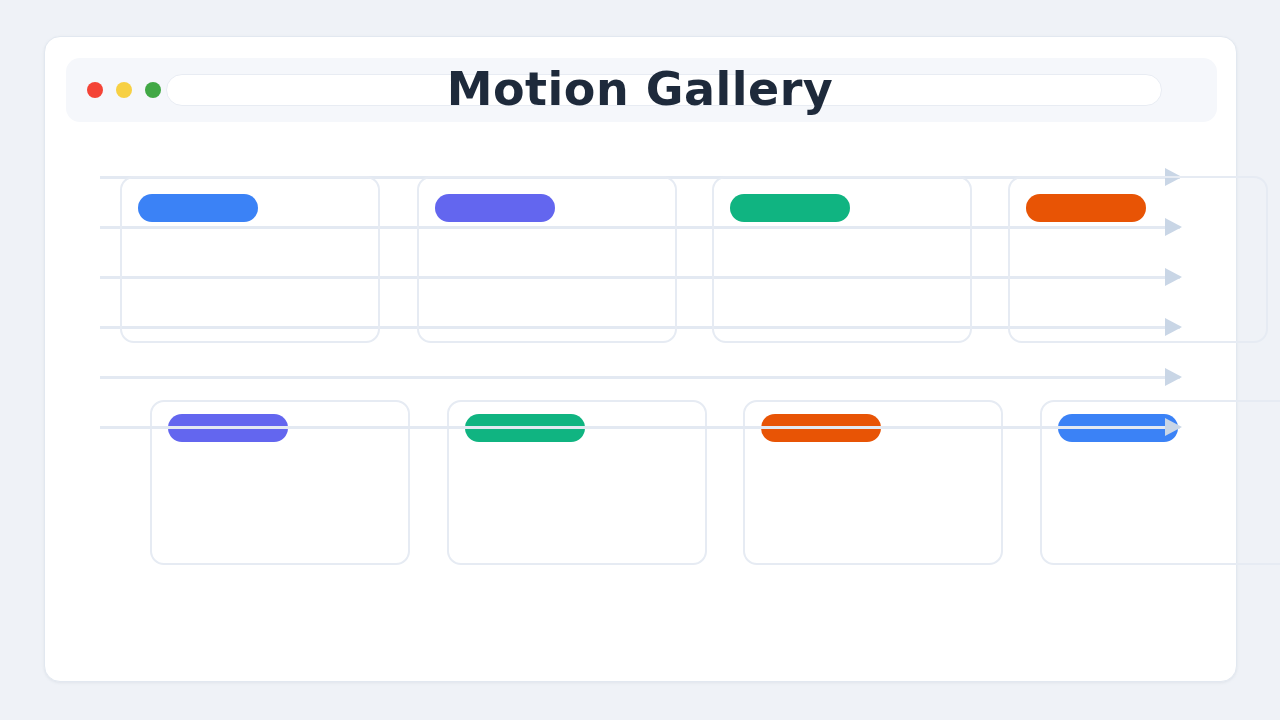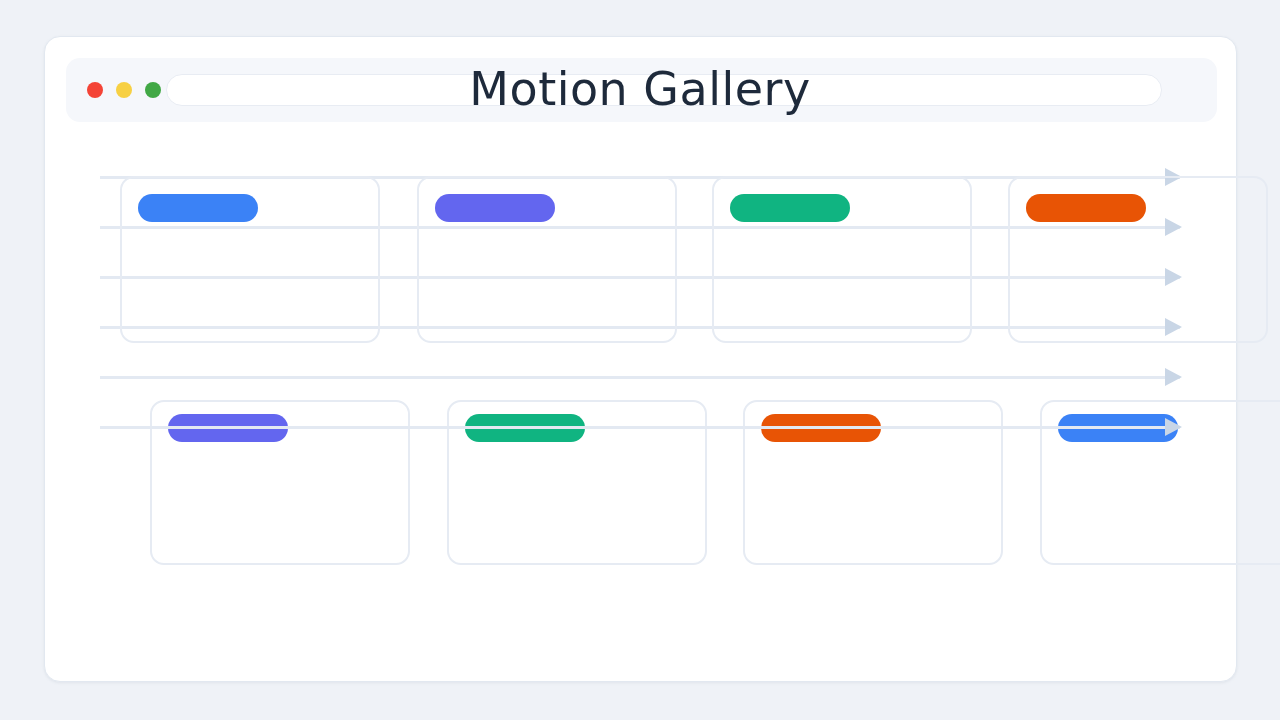--- a/index.html
+++ b/index.html
@@ -72,21 +72,21 @@
   }
 
   
   .page-title {
     position: absolute;
     left: 0;
     top: 62px;
     width: 1280px;
     text-align: center;
     font-size: 46px;
-    font-weight: 400;
+    font-weight: 700;
     letter-spacing: 0.5px;
     color: #1e2a3b;
     z-index: 40;
     pointer-events: none;
   }
 
   
   .motion-layer {
     position: absolute;
     left: 0;

